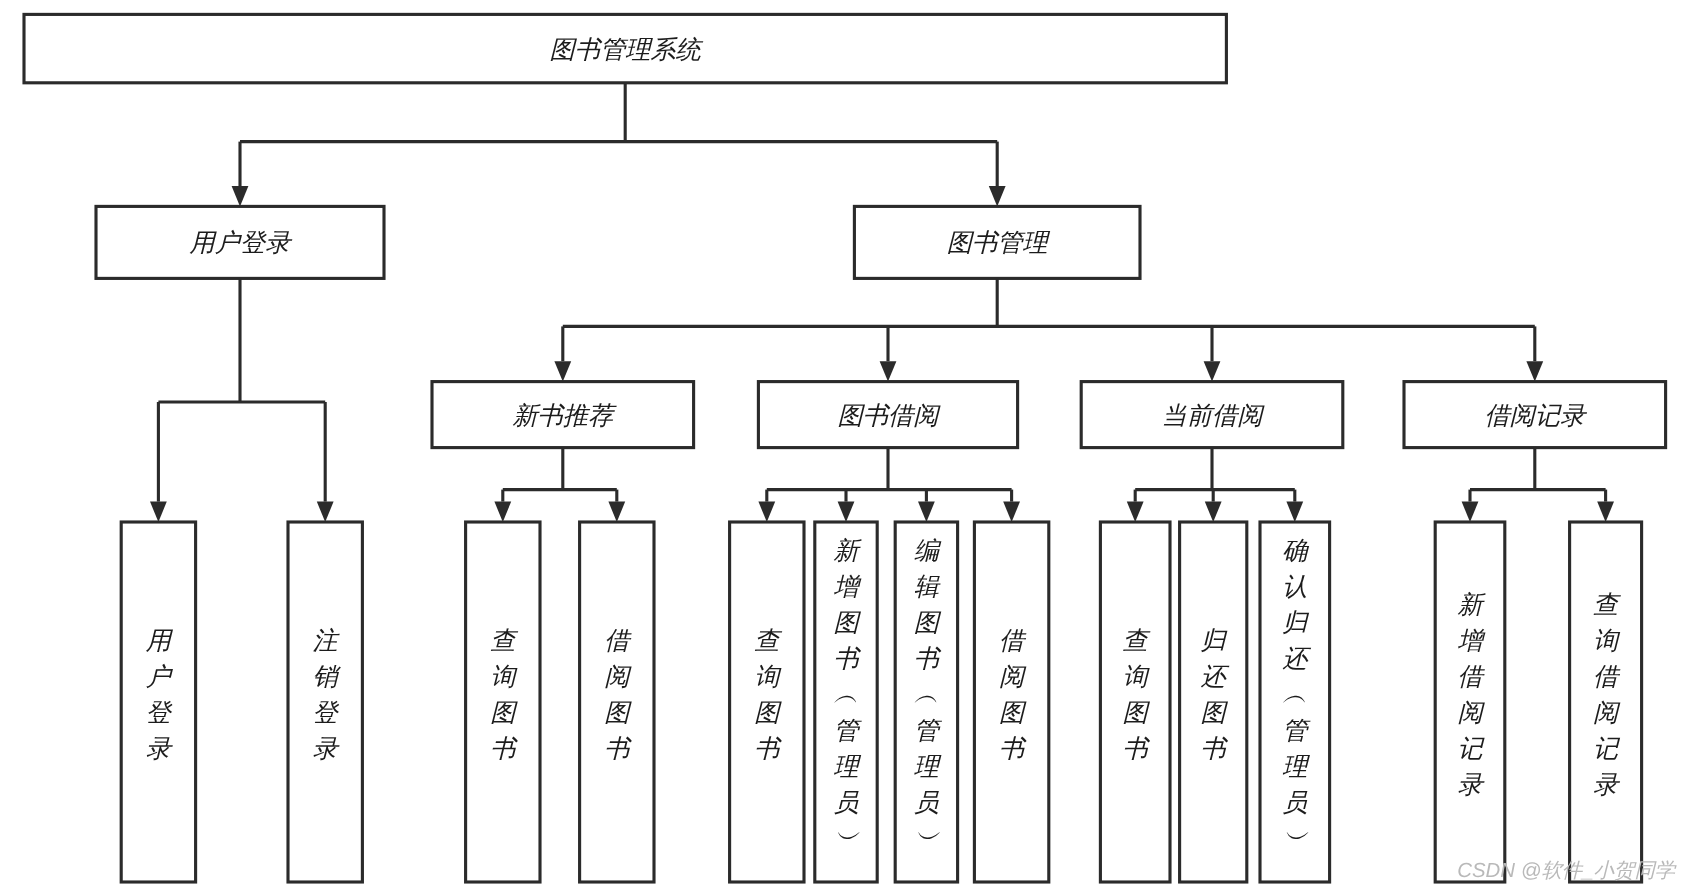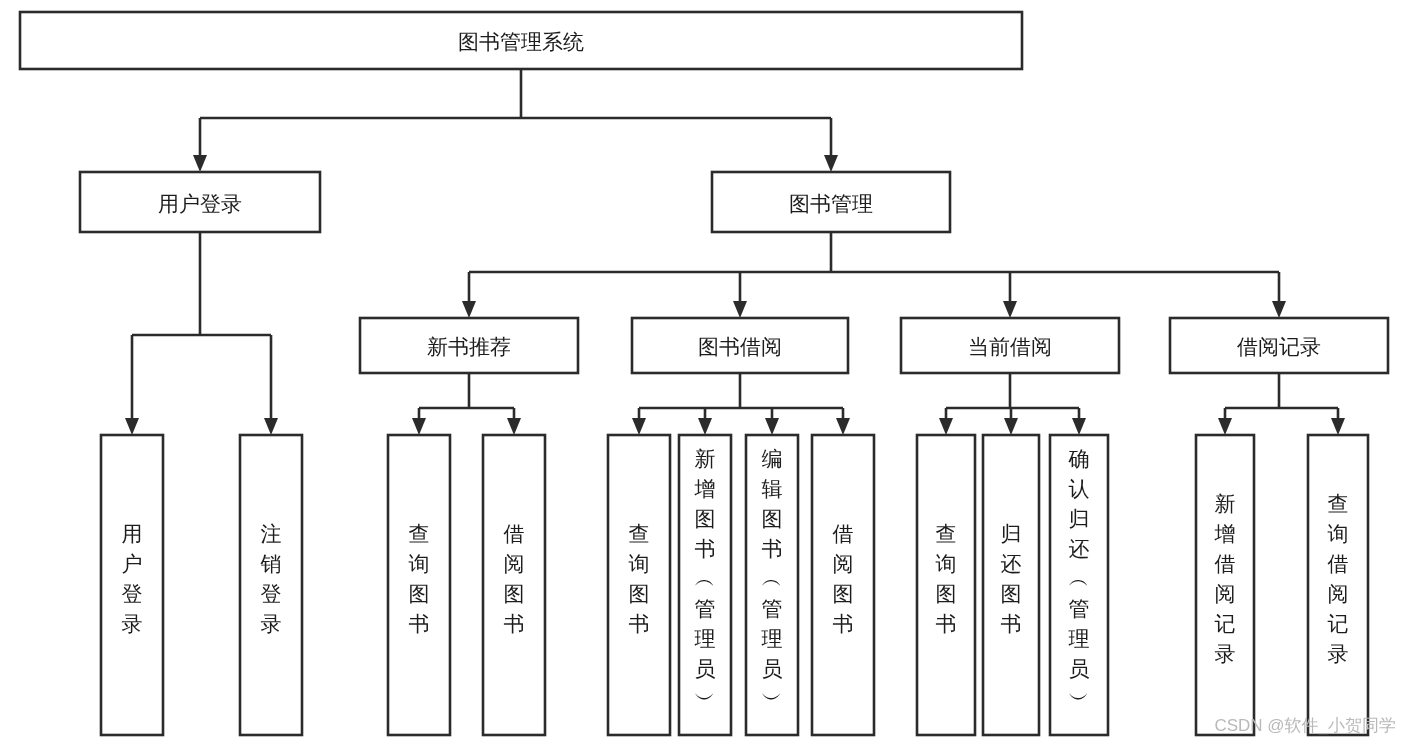--- a/index.html
+++ b/index.html
@@ -13,20 +13,21 @@
     font-family: "Liberation Sans", "DejaVu Sans", sans-serif;
     overflow: hidden;
     position: relative;
   }
   #diagram-root {
     position: absolute;
     left: 0;
     top: 0;
     width: 1405px;
     height: 638px;
+    font-style: italic;
   }
   svg.diagram {
     display: block;
     width: 1405px;
     height: 747px;
   }
   .node-rect {
     fill: #ffffff;
     stroke: #2b2b2b;
     stroke-width: 2.6;

